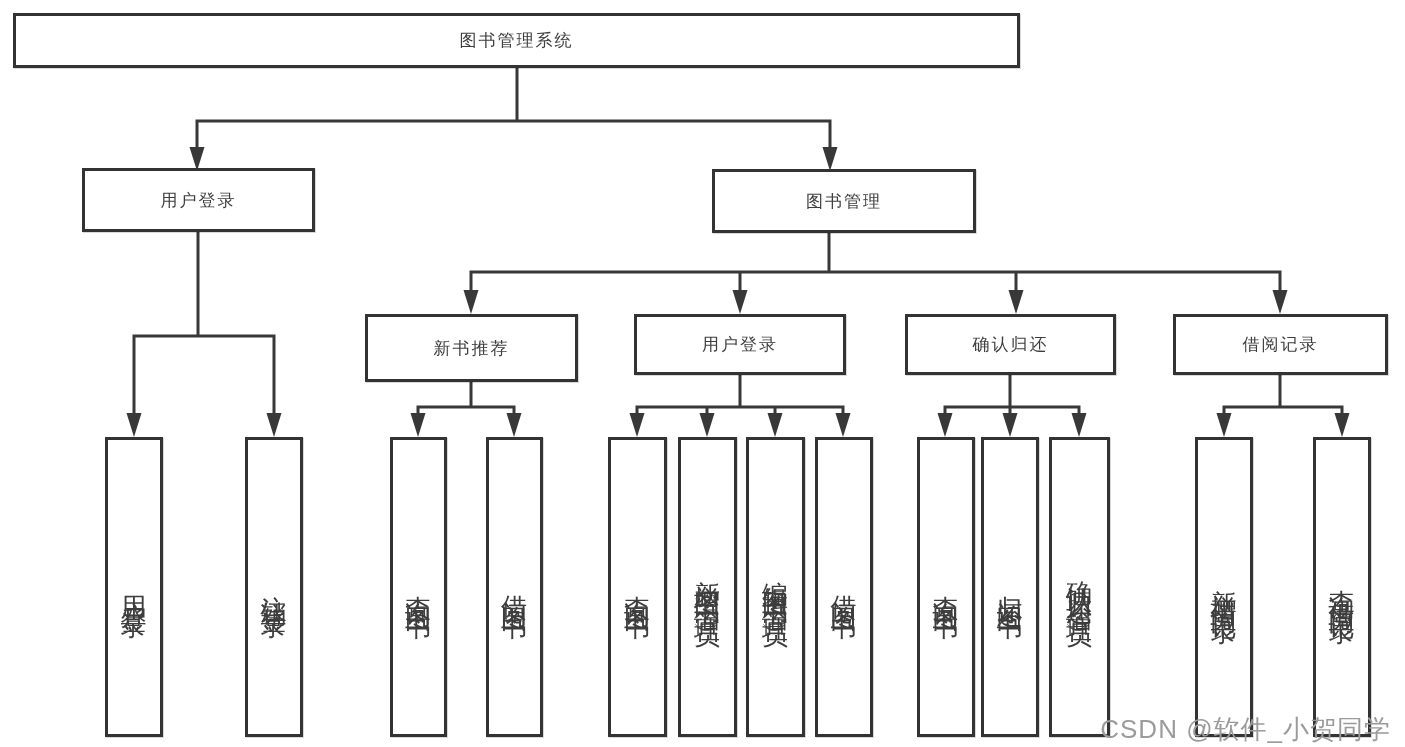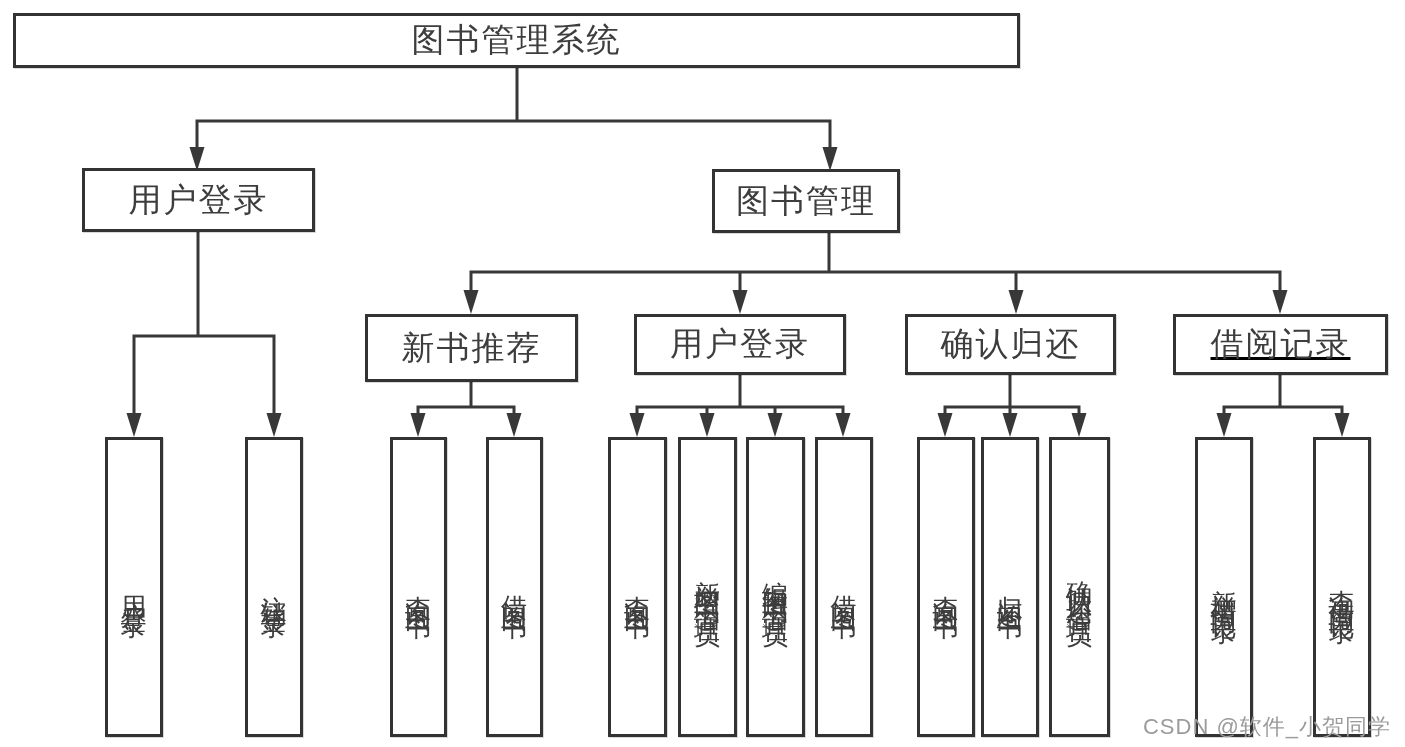--- a/index.html
+++ b/index.html
@@ -29,38 +29,38 @@
     background: #ffffff;
     border: 3px solid #333333;
     display: flex;
     align-items: center;
     justify-content: center;
     z-index: 2;
     box-shadow: 1px 1px 0 rgba(0,0,0,0.15);
   }
   .node .label {
     color: #3d3d3d;
-    font-size: 33px;
+    font-size: 17px;
     letter-spacing: 2px;
     white-space: nowrap;
   }
   .vnode .label {
     writing-mode: vertical-rl;
     text-orientation: mixed;
     font-size: 26px;
     letter-spacing: 6px;
     line-height: 1;
   }
   .watermark {
     position: absolute;
     right: 14px;
     top: 712px;
     z-index: 3;
     color: #9b9b9b;
-    font-size: 22px;
+    font-size: 26px;
     letter-spacing: 1px;
     white-space: nowrap;
   }
 </style>
 </head>
 <body>
 
 <div id="canvas">
 
   <svg id="connectors" viewBox="0 0 1405 747" xmlns="http://www.w3.org/2000/svg">
@@ -107,34 +107,34 @@
     </g>
   </svg>
 
   <div class="node" style="left:13px; top:13px; width:1007px; height:55px;">
     <span class="label">图书管理系统</span>
   </div>
 
   <div class="node" style="left:82px; top:168px; width:233px; height:64px;">
     <span class="label">用户登录</span>
   </div>
-  <div class="node" style="left:712px; top:169px; width:188px; height:64px;">
+  <div class="node" style="left:712px; top:169px; width:264px; height:64px;">
     <span class="label">图书管理</span>
   </div>
 
   <div class="node" style="left:365px; top:314px; width:213px; height:68px;">
     <span class="label">新书推荐</span>
   </div>
   <div class="node" style="left:634px; top:314px; width:212px; height:61px;">
     <span class="label">用户登录</span>
   </div>
   <div class="node" style="left:905px; top:314px; width:211px; height:61px;">
     <span class="label">确认归还</span>
   </div>
-  <div class="node" style="left:1173px; top:314px; width:215px; height:61px;text-decoration:underline;">
+  <div class="node" style="left:1173px; top:314px; width:215px; height:61px;">
     <span class="label">借阅记录</span>
   </div>
 
   <div class="node vnode" style="left:105px; top:437px; width:58px; height:300px;">
     <span class="label">用户登录</span>
   </div>
   <div class="node vnode" style="left:245px; top:437px; width:58px; height:300px;">
     <span class="label">注销登录</span>
   </div>
 

